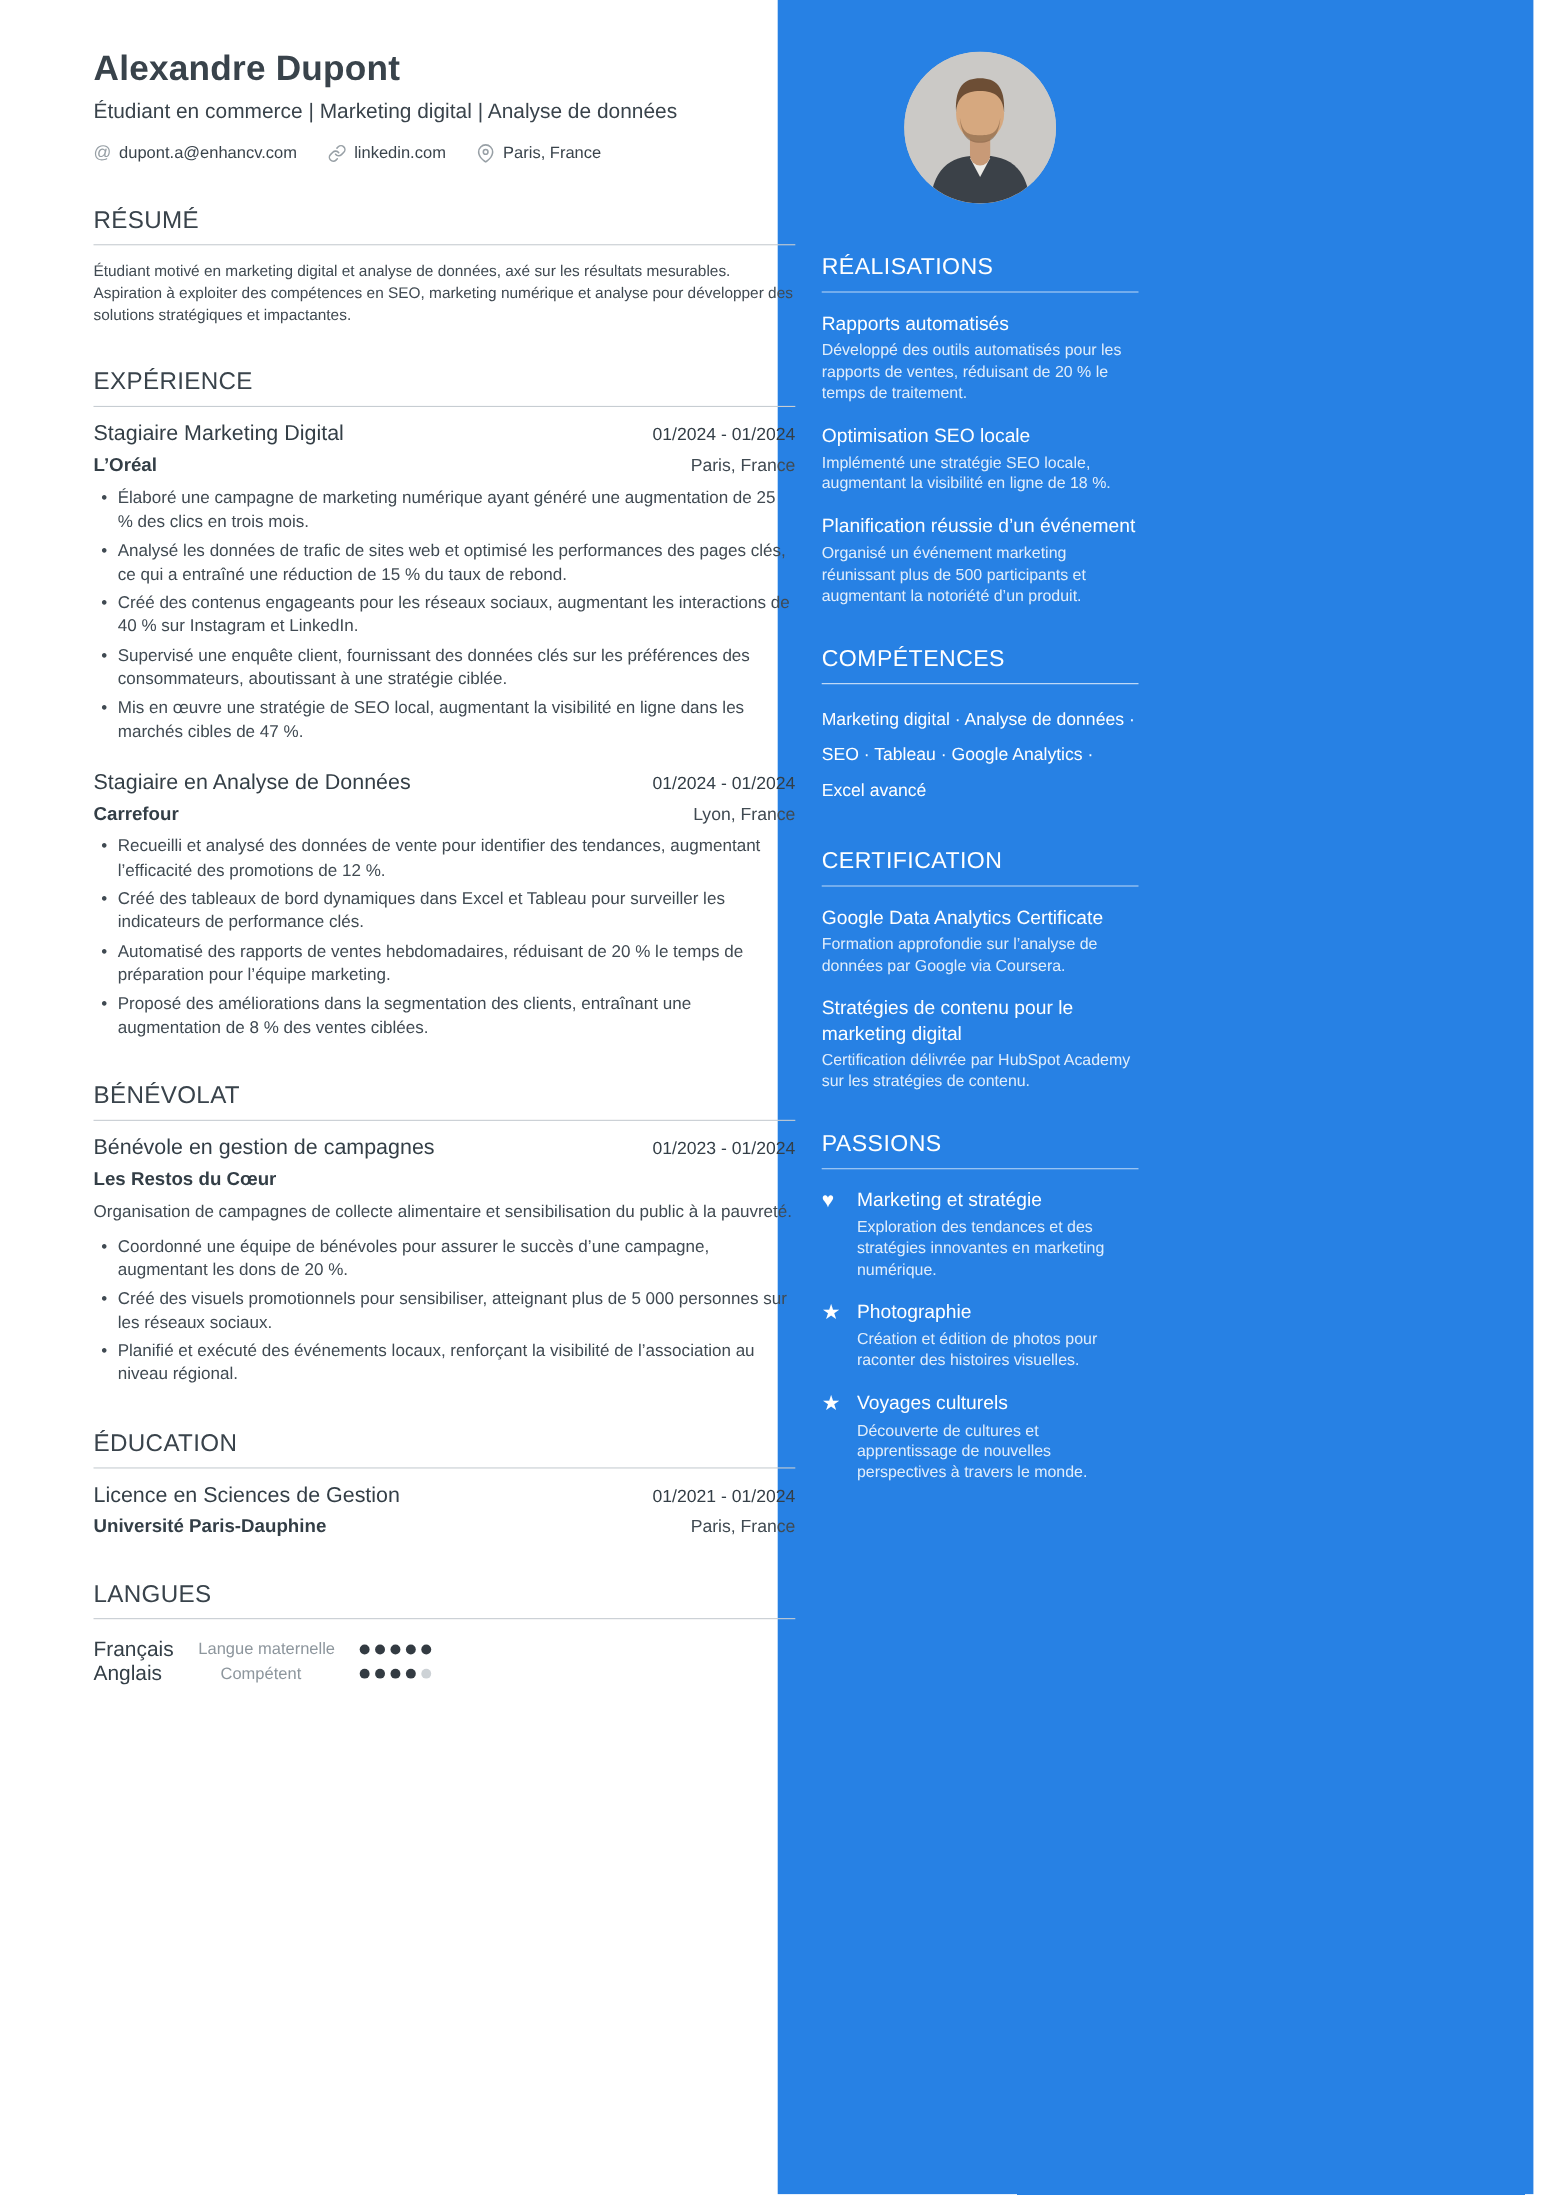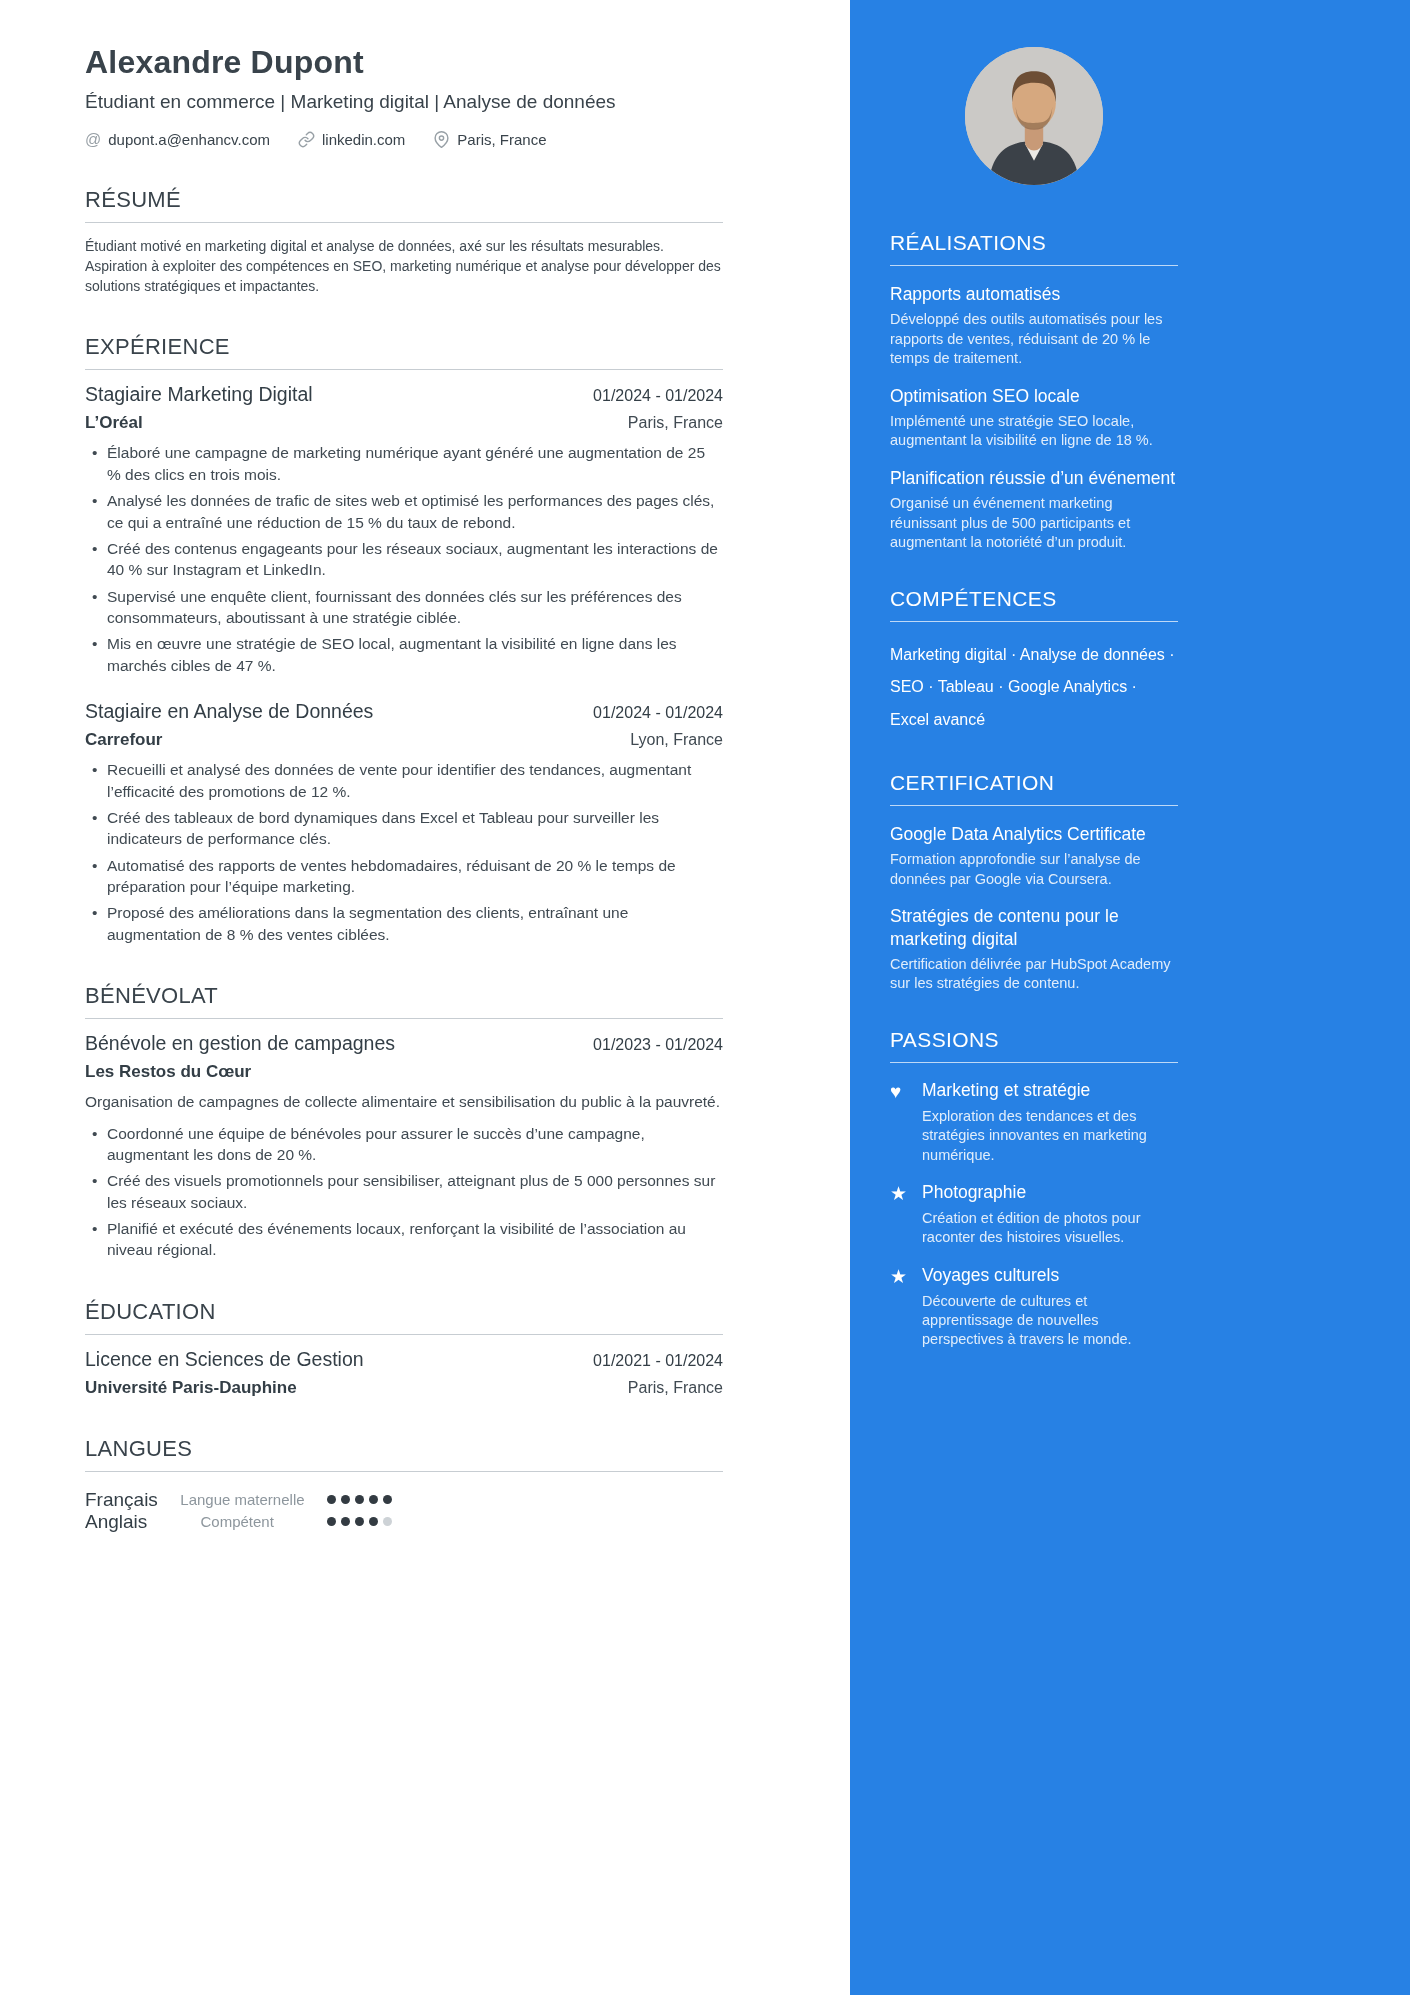--- a/index.html
+++ b/index.html
@@ -3,21 +3,21 @@
 <meta charset="utf-8">
 <style>
   :root { --accent:#2781e4; }
   * { box-sizing:border-box; margin:0; padding:0; }
   html,body { background:#ffffff; }
   body { font-family:"Liberation Sans","DejaVu Sans",sans-serif; }
 
   .page { position:relative; width:1410px; height:1995px; background:#ffffff; overflow:hidden; }
 
   
-  .sidebar { position:absolute; top:0; right:0; width:560px; height:100%; background:var(--accent); }
+  .sidebar { position:absolute; top:0; right:16px; width:687px; height:100%; background:var(--accent); }
   .sidebar-inner { width:288px; margin-left:40px; padding-top:47px; }
   .avatar { width:138px; height:138px; border-radius:50%; overflow:hidden; margin:0 auto; background:#cfcdc9; }
   .avatar svg { display:block; }
   .sb-section { margin-top:34px; }
   .sb-section:first-of-type { margin-top:46px; }
   .sb-heading { font-size:21px; font-weight:400; color:#ffffff; letter-spacing:0.4px; padding-bottom:10px; border-bottom:1px solid rgba(255,255,255,0.7); margin-bottom:17px; }
   .sb-item { margin-bottom:16px; }
   .sb-item:last-child { margin-bottom:0; }
   .sb-item-title { font-size:17.5px; font-weight:500; color:#ffffff; line-height:1.28; margin-bottom:5px; }
   .sb-item-text { font-size:14.5px; color:rgba(255,255,255,0.86); line-height:1.34; }

